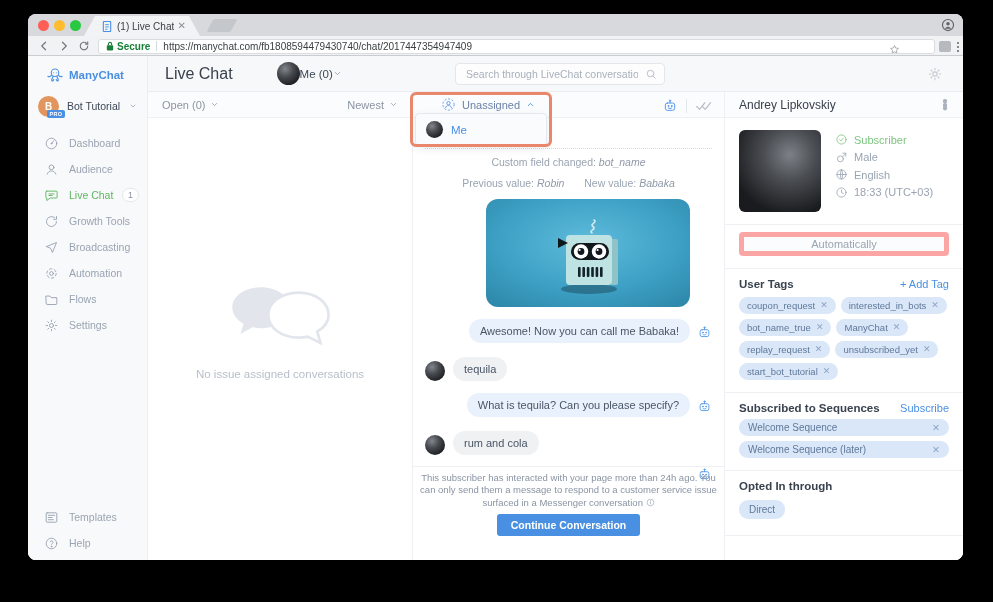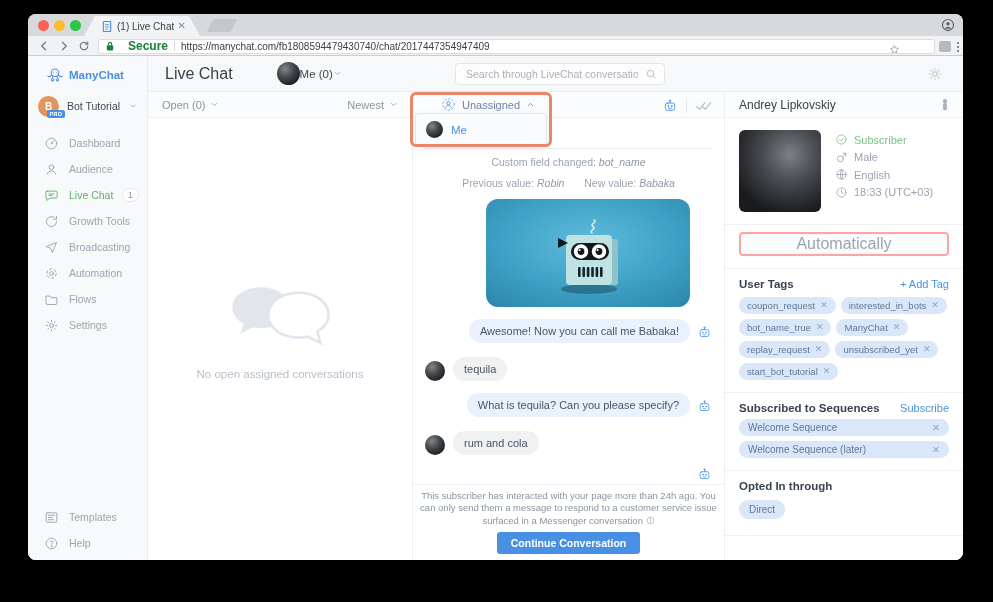--- a/index.html
+++ b/index.html
@@ -25,21 +25,21 @@
          display:flex; align-items:center; padding:0 14px 0 18px; }
   .tab-title { font-size:10px; color:#3c4043; white-space:nowrap; overflow:hidden; flex:1; }
   .tab-close { font-size:10px; color:#8b8f94; margin-left:4px; line-height:1; }
   .newtab { position:absolute; left:182px; top:5px; width:24px; height:13px; background:#c4c7cb; transform: skewX(-28deg); border-radius:2px; }
   .profile-chrome { position:absolute; right:8px; top:4px; width:14px; height:14px; color:#5f6368; }
   .toolbar { position:absolute; left:0; top:22px; right:0; height:20px; background:#f1f2f3; border-bottom:1px solid #c9cdd1; }
   .navbtn { position:absolute; top:4px; width:12px; height:12px; color:#72767b; }
   .navbtn svg { width:12px; height:12px; }
   .urlbar { position:absolute; left:70px; right:28px; top:2.5px; height:15px; background:#fff; border-radius:3px;
             border:1px solid #dadce0; display:flex; align-items:center; padding:0 22px 0 7px; overflow:hidden; }
-  .secure { display:flex; align-items:center; gap:14px; color:#188038; font-size:12px; font-weight:bold; white-space:nowrap;justify-content:center; }
+  .secure { display:flex; align-items:center; gap:3px; color:#188038; font-size:10px; font-weight:bold; white-space:nowrap;justify-content:center; }
   .url-sep { width:1px; height:10px; background:#d5d8db; margin:0 6px; }
   .url { font-size:10px; color:#3c4043; white-space:nowrap; overflow:hidden; }
   .star { position:absolute; right:34px; top:4.5px; width:11px; height:11px; color:#9aa0a6; }
   .ext { position:absolute; right:12px; top:5px; width:12px; height:11px; background:#b6b9bd; border-radius:2px; }
   .menu3 { position:absolute; right:3px; top:4px; width:4px; height:13px; color:#5f6368; font-size:9px; line-height:4px; letter-spacing:0; }
   .menu3 i { display:block; width:2.5px; height:2.5px; border-radius:50%; background:#5f6368; margin:1.5px auto; }
   
   .app { position:absolute; left:0; top:42px; right:0; bottom:0; background:#fff; }
   .sidebar { position:absolute; left:0; top:42px; bottom:0; width:120px; background:#f8f9fb; border-right:1px solid #ecedf0; }
   .logo-row { display:flex; align-items:center; gap:5px; margin:8px 0 0 18px; height:22px; }
@@ -118,43 +118,43 @@
   .sys .ital { font-style:italic; color:#8f99a8; }
   .sys .gap { display:inline-block; width:14px; }
   .msg-row { display:flex; align-items:flex-end; padding:0 12px; margin-top:12px; }
   .msg-row.right { justify-content:flex-end; }
   .msg-row.left { justify-content:flex-start; gap:8px; }
   .bubble { max-width:240px; font-size:11px; color:#4a5566; padding:6px 11px; border-radius:15px; white-space:nowrap; }
   .bubble.blue { background:#e9f2fc; }
   .bubble.grey { background:#f0f1f3; }
   .msg-bot-ico { width:15px; height:15px; color:#5a9cec; margin:0 0 3px 7px; flex:0 0 15px; }
   .msg-image { width:204px; height:108px; border-radius:12px; overflow:hidden; margin-right:22px; }
-  .chat-foot { position:absolute; left:0; right:0; bottom:0; height:76px; border-top:1px solid #eef0f3; text-align:center; padding-top:5px; }
+  .chat-foot { position:absolute; left:0; right:0; bottom:18px; height:76px; border-top:1px solid #eef0f3; text-align:center; padding-top:5px; }
   .notice { width:300px; margin:0 auto; font-size:9.5px; line-height:1.3; color:#8a94a3; }
   .info-ico { display:inline-block; width:9px; height:9px; color:#a8b1bc; vertical-align:-1px; }
   .continue-btn { display:inline-block; margin-top:5px; background:#4a90e2; color:#fff; font-size:10.5px; font-weight:bold;
                   padding:5px 14px; border-radius:3px; border:0; cursor:pointer; font-family:"Liberation Sans",sans-serif; }
   
   .p3 .subhdr { justify-content:space-between; padding:0 14px; }
   .uname { font-size:12px; color:#39414d; }
   .dots-v { color:#aab2bc; font-size:10px; letter-spacing:0; line-height:3.5px; cursor:pointer; width:8px; text-align:center; }
   .p3-body { position:absolute; left:0; right:0; top:26px; bottom:0; overflow:hidden; padding:0 14px; }
   .profile { display:flex; margin-top:12px; gap:14px; }
   .photo { width:82px; height:82px; border-radius:6px; flex:0 0 82px;
            background: radial-gradient(circle at 62% 30%, #7d8086 0%, #4a4d52 34%, #1a1b1f 78%),#222; }
   .details { display:flex; flex-direction:column; gap:4.5px; padding-top:3px; }
   .drow { display:flex; align-items:center; gap:6px; font-size:11px; color:#9aa4b1; }
   .drow .dico { width:13px; height:13px; flex:0 0 13px; }
   .drow.green { color:#7cc47f; }
   .hdiv { height:1px; background:#eef0f3; margin:12px -14px 0; }
   .sec-row { display:flex; align-items:center; justify-content:space-between; margin-top:9px; }
   .sec-title { font-size:11.5px; color:#39424f; font-weight:bold; display:flex; align-items:center; gap:4px; }
   .blue-link { font-size:11px; color:#4a90e2; cursor:pointer; }
-  .auto-btn { margin-top:7px; width:100%; height:24px; border:2px solid #fca5a5; background:#fbfcfd; border-radius:4px;
-              color:#9aa5b2; font-size:16px; font-family:"Liberation Sans",sans-serif; cursor:pointer; }
+  .auto-btn { margin-top:7px; width:100%; height:24px; border:5px solid #fca5a5; background:#fbfcfd; border-radius:4px;
+              color:#9aa5b2; font-size:11px; font-family:"Liberation Sans",sans-serif; cursor:pointer; }
   .tags { display:flex; flex-wrap:wrap; gap:5px; margin-top:7px; }
   .tag { display:inline-flex; align-items:center; background:#d9e7f8; border-radius:9px; padding:3px 8px;
          font-size:9.5px; color:#5f7899; }
   .tag .x { margin-left:5px; color:#8fa6c6; font-size:9px; cursor:pointer; line-height:1; }
   .seq-pill { display:flex; align-items:center; justify-content:space-between; background:#d9e7f8; border-radius:9px;
               padding:3px 9px; font-size:10px; color:#5f7899; margin-top:5px; }
   .seq-pill .x { color:#8fa6c6; font-size:9.5px; cursor:pointer; }
   svg { display:block; width:100%; height:100%; }
 </style>
 </head>
@@ -399,21 +399,21 @@
           </span>
       </span>
     </div>
     <div class="empty">
       <span style="display:inline-block;width:118px;height:72px;">
         <svg viewBox="0 0 130 80">
           <path d="M44 8C26 8 12 18 12 30.5 12 38 17 44.5 24.5 48.5L21 60l13.5-7.5c3 .7 6.2 1 9.5 1 18 0 32-10 32-22.5S62 8 44 8z" fill="#e2e6ec"></path>
           <path d="M86 14c-19 0-34 10.5-34 25s15 25 34 25c3.4 0 6.7-.4 9.8-1.1L110 70l-3.6-12.6C114 53 119 46.5 119 39c0-14.5-15-25-33-25z" fill="#ffffff" stroke="#e2e6ec" stroke-width="3"></path>
         </svg>
       </span>
-      <div class="empty-text">No open assigned conversations</div>
+      <div class="empty-text">No issue assigned conversations</div>
     </div>
   </div>
 
   <div class="panel p2">
     <div class="subhdr">
       <span class="assign-group">
         <span class="assign-ico">
           <svg viewBox="0 0 24 24" fill="none" stroke="currentColor" stroke-width="1.5">
               <circle cx="12" cy="12" r="9" stroke-dasharray="3.2 2.6"></circle>
               <circle cx="12" cy="9.8" r="2.7"></circle>

